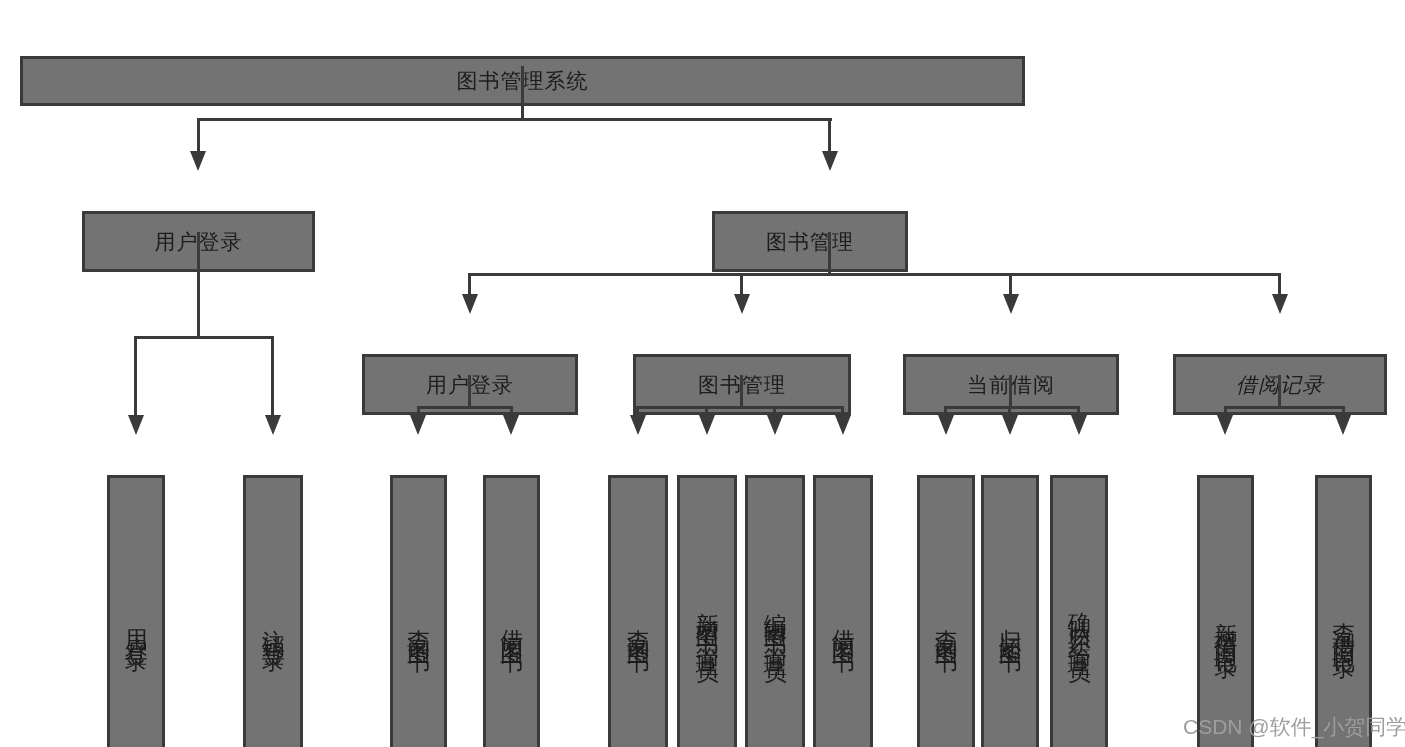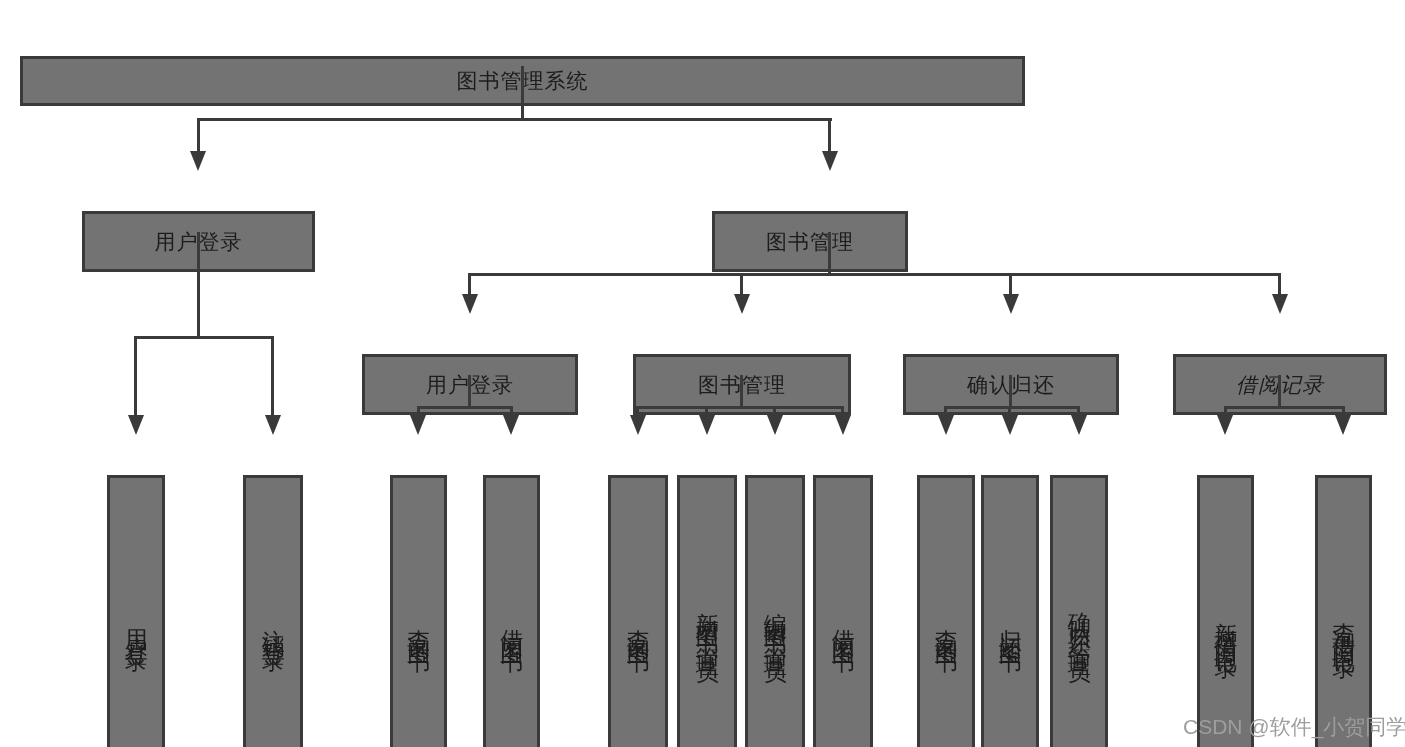--- a/index.html
+++ b/index.html
@@ -92,21 +92,21 @@
   <div class="vl" style="left:1278px;top:273px;height:24px;"></div>
   <div class="arrow" style="left:1272px;top:294px;"></div>
 
   <div class="box hbox" style="left:362px;top:314px;width:216px;height:61px;">
     <span>用户登录</span>
   </div>
   <div class="box hbox" style="left:633px;top:314px;width:218px;height:61px;">
     <span>图书管理</span>
   </div>
   <div class="box hbox" style="left:903px;top:314px;width:216px;height:61px;">
-    <span>确认归还</span>
+    <span>当前借阅</span>
   </div>
   <div class="box hbox" style="left:1173px;top:314px;width:214px;height:61px;font-style:italic;">
     <span>借阅记录</span>
   </div>
 
   <div class="vl" style="left:468px;top:375px;height:33px;"></div>
   <div class="hl" style="left:417px;top:406px;width:96px;"></div>
   <div class="vl" style="left:417px;top:406px;height:12px;"></div>
   <div class="arrow" style="left:410px;top:415px;"></div>
   <div class="vl" style="left:510px;top:406px;height:12px;"></div>

